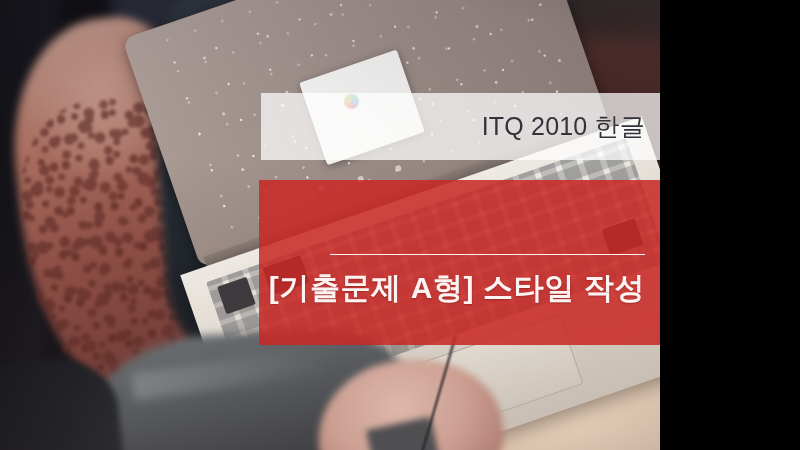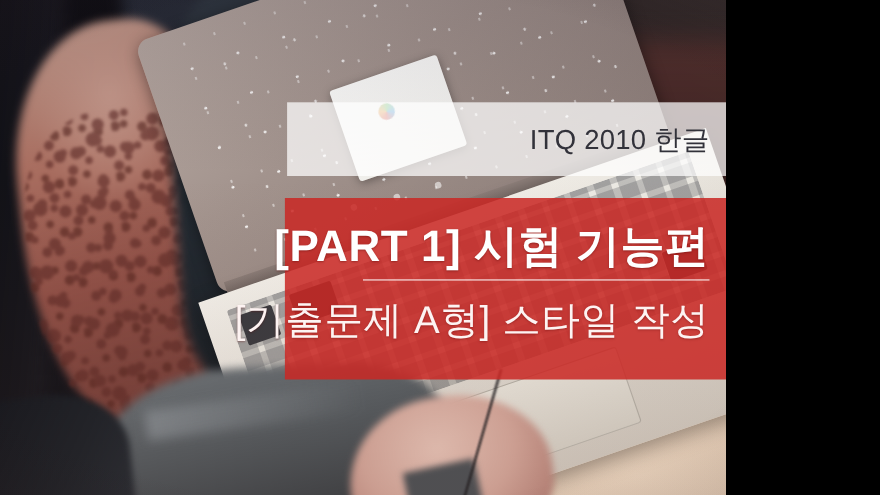--- a/index.html
+++ b/index.html
@@ -256,21 +256,21 @@
     font-size: 40px; font-weight: bold; color: #ffffff;
     letter-spacing: .5px; white-space: nowrap;
     text-shadow: 0 1px 2px rgba(90,10,8,.45);
   }
   .title-rule {
     position: absolute; left: 330px; right: 15px; top: 254px;
     height: 1px; background: rgba(255,255,255,.92);
   }
   .title-sub {
     position: absolute; right: 15px; top: 268px;
-    font-size: 35px; font-weight: 400; color: #fdf3f2;
+    font-size: 30px; font-weight: 700; color: #fdf3f2;
     letter-spacing: .6px; white-space: nowrap;
     text-shadow: 0 1px 2px rgba(90,10,8,.35);
   }
 </style>
 </head>
 <body>
 
 <div id="slide">
 
   <div class="photo">
@@ -315,19 +315,18 @@
 
     <div class="photo-grade"></div>
   </div>
 
   <div class="top-banner">
     <span class="top-banner-text">ITQ 2010 한글</span>
   </div>
 
   <div class="red-panel"></div>
 
-  <div class="title-main">[PART 1] 시험 기능편</div>
 
   <div class="title-rule"></div>
 
   <div class="title-sub">[기출문제 A형] 스타일 작성</div>
 
 </div>
 
 </body></html>

